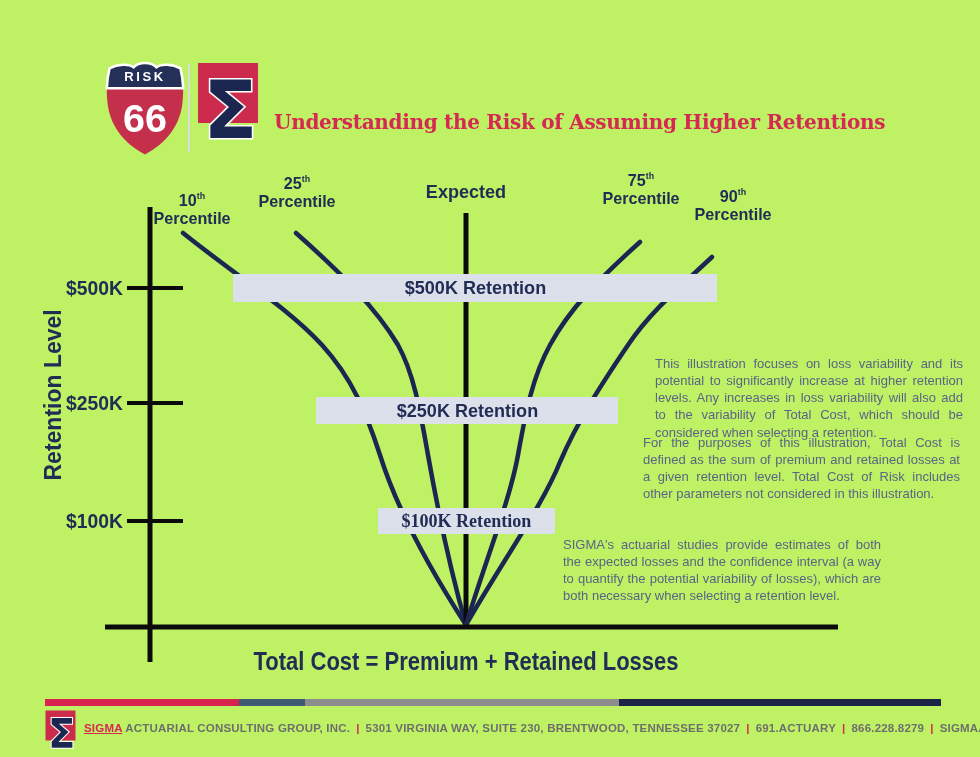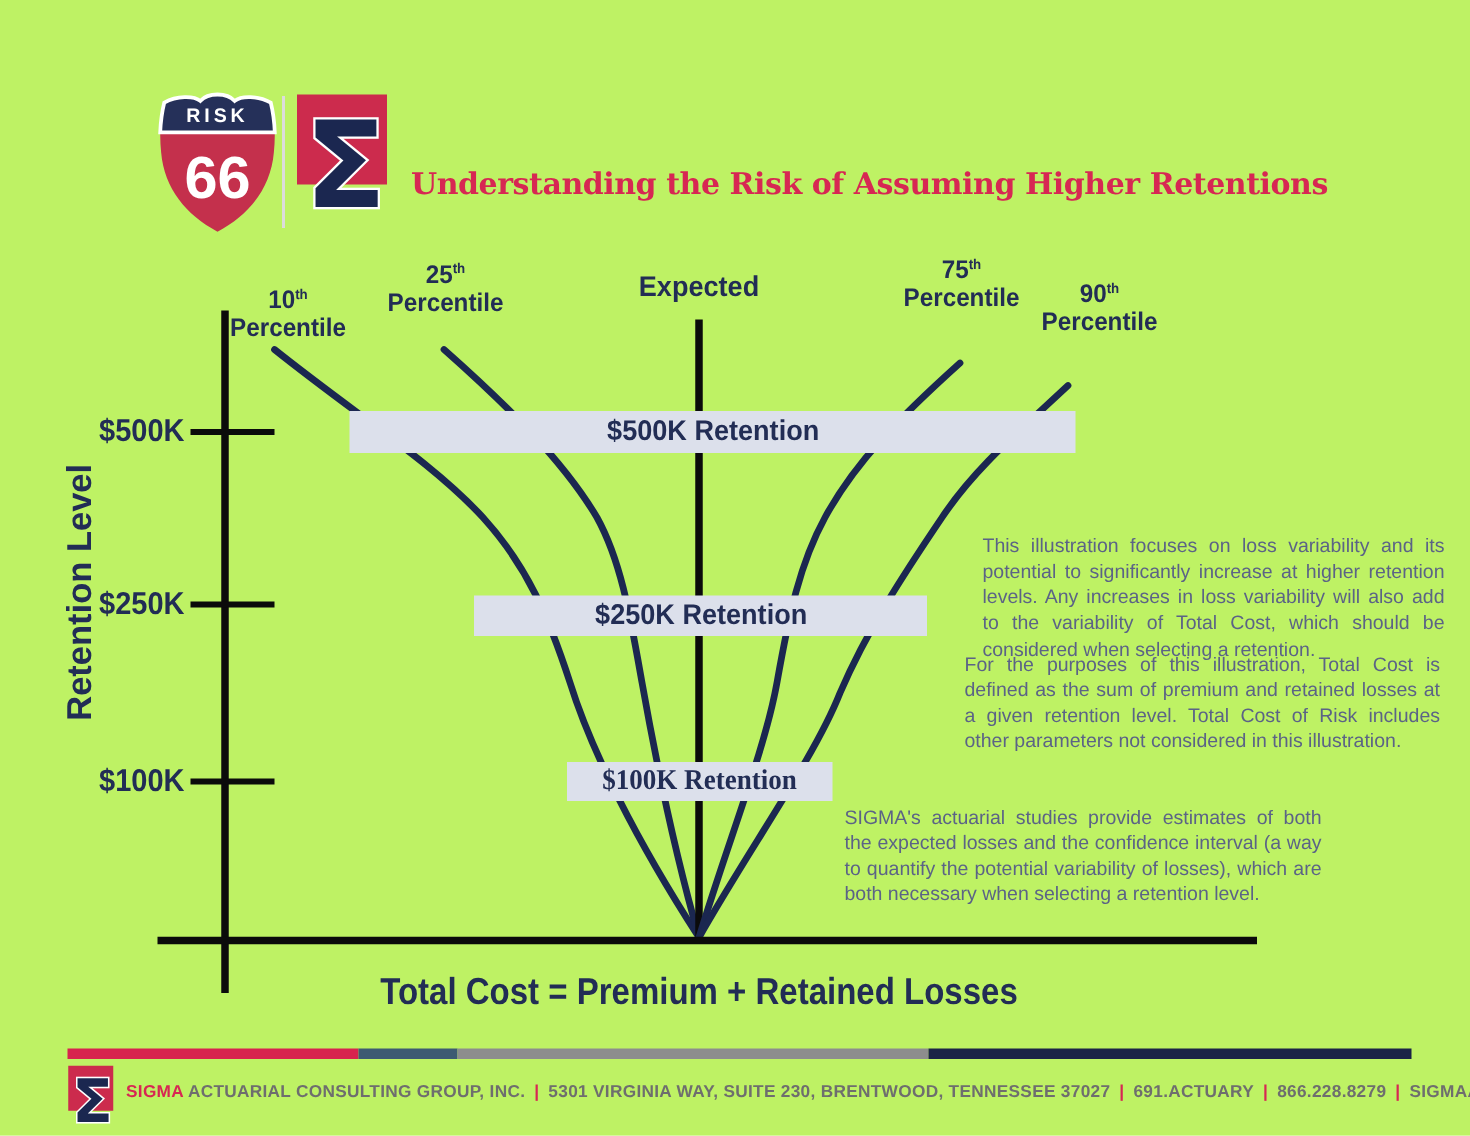--- a/index.html
+++ b/index.html
@@ -39,21 +39,21 @@
       text-align:justify;}
   .note1{left:655px;top:318px;width:308px;margin-top:37px;}
   .note2{left:601px;top:434px;width:317px;margin-left:42px;}
   .note3{left:563px;top:536px;width:318px;}
 
   
   .bar-seg{position:absolute;top:699px;height:7px;}
   .footer-logo{position:absolute;left:45px;top:710px;}
   .footer-text{position:absolute;left:84px;top:722px;width:880px;font-size:11.5px;font-weight:bold;
       color:var(--ftext);letter-spacing:0.2px;white-space:nowrap;}
-  .footer-text .red{color:var(--crimson);}
+  .footer-text .red{color:var(--crimson);text-decoration:underline;}
   .footer-text .sep{color:var(--crimson);padding:0 6px;}
 </style>
 </head>
 <body style="--navy: #222d55; --crimson: #d72753; --curve: #1b2750; --band: #dce0eb; --para: #5b6386; --ftext: #6e6e6e;">
 
 <div class="page">
 
   <svg class="risk66" width="84" height="96" viewBox="0 0 80 92">
     <path d="M6,8 C14,3.5 25,3.5 29,7 C34,1.5 46,1.5 51,7 C55,3.5 66,3.5 74,8
          C77,20 77,30 76,40 C74,63 60,80 40,90.5 C20,80 6,63 4,40 C3,30 3,20 6,8 Z" fill="#c4304c"></path>

